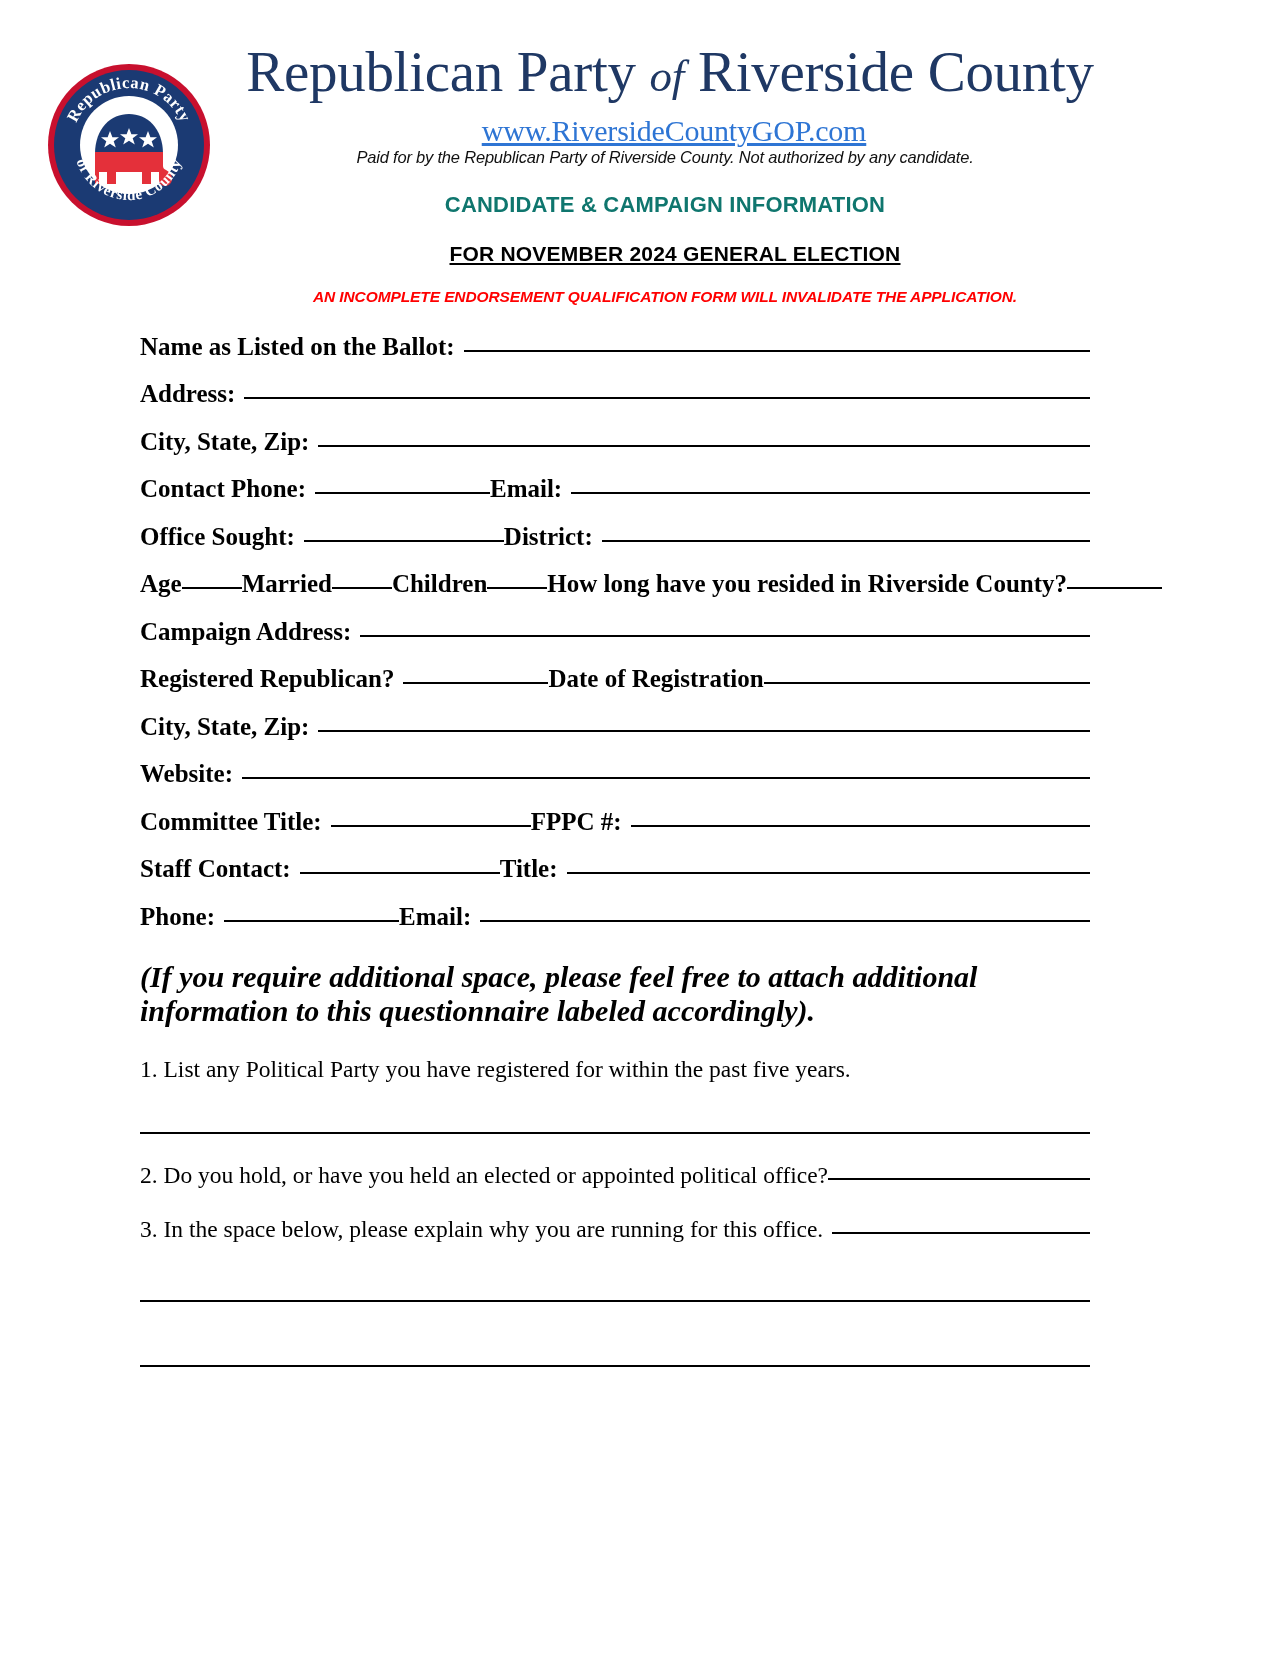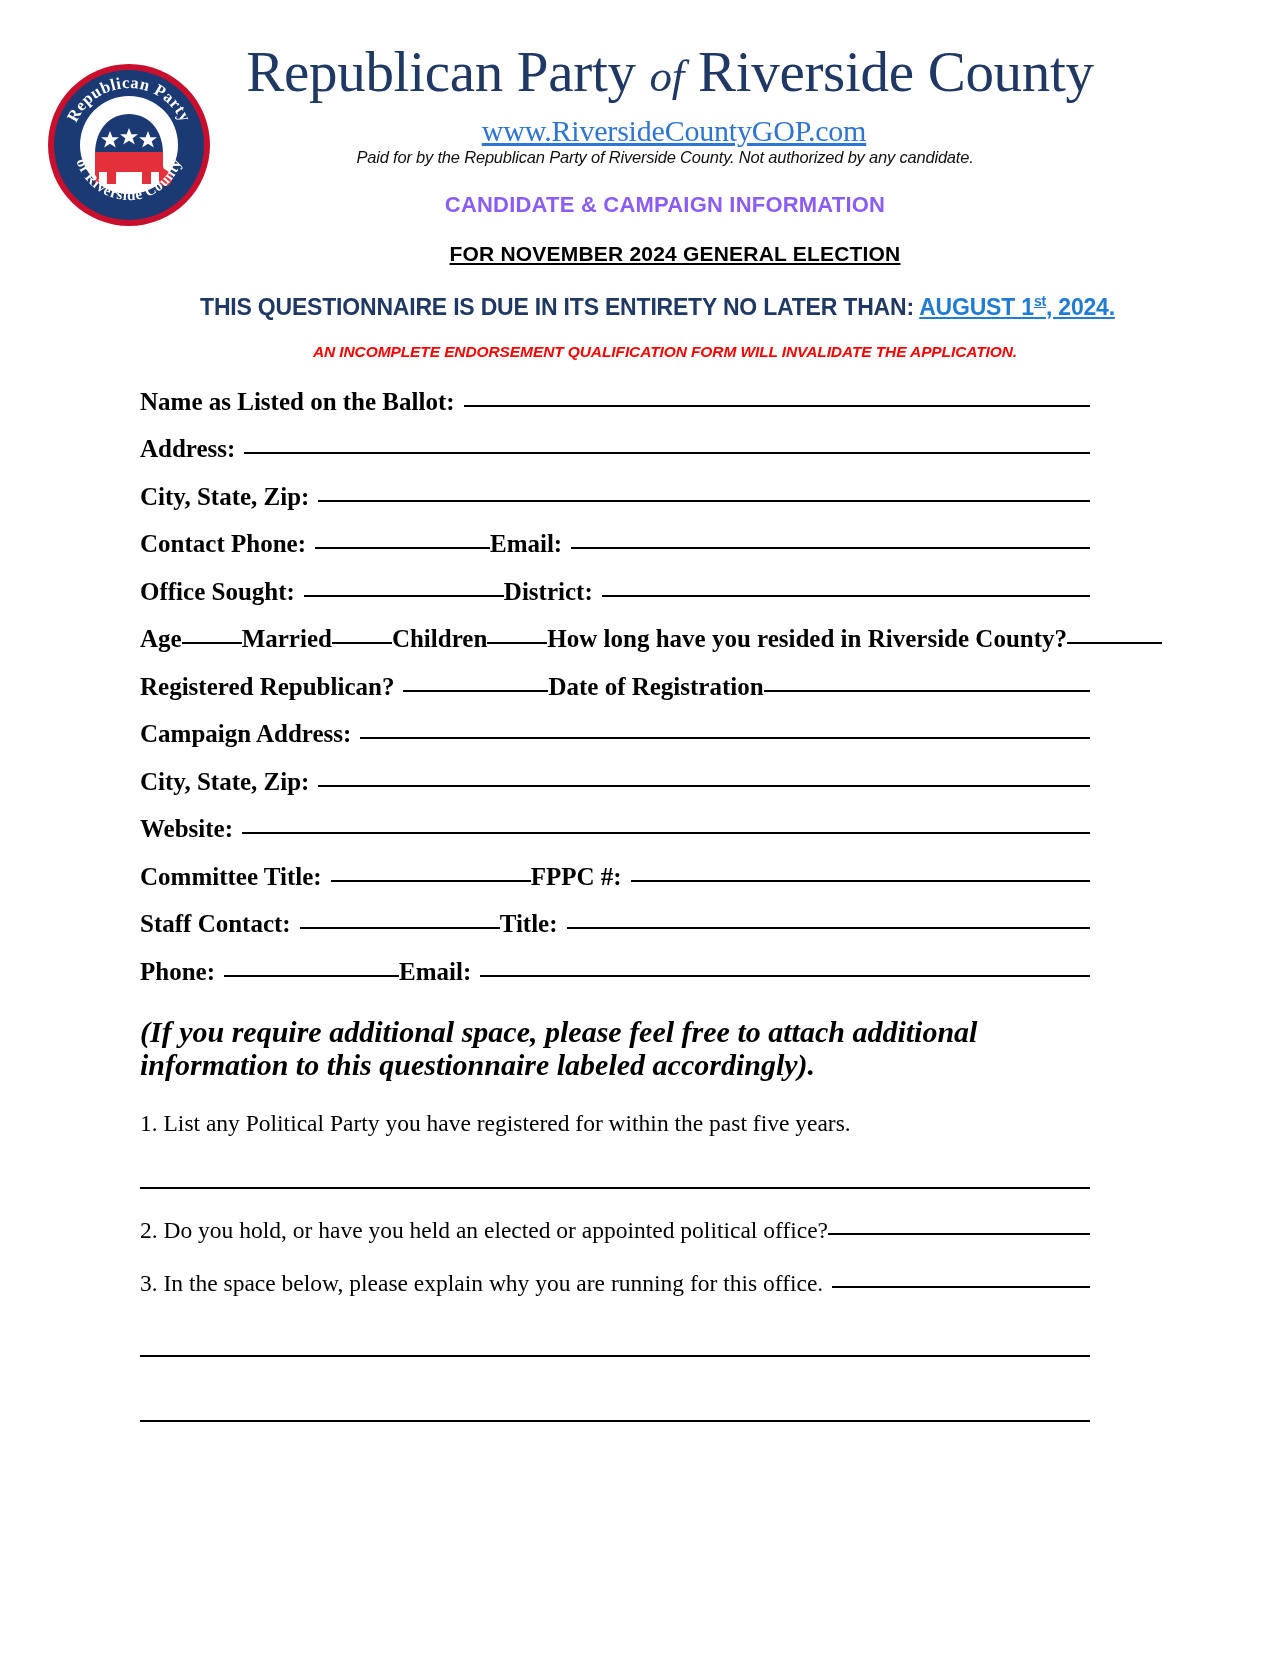--- a/index.html
+++ b/index.html
@@ -79,21 +79,21 @@
   }
 
   .hdr-blue {
     text-align: center;
     padding-left: 70px;
     padding-right: 20px;
     margin-top: 25px;
     font-family: "Liberation Sans", sans-serif;
     font-weight: bold;
     font-size: 22px;
-    color: #8b5cf6;
+    color: #0f766e;
     letter-spacing: 0.2px;
   }
 
   .hdr-black-ul {
     text-align: center;
     padding-left: 90px;
     padding-right: 20px;
     margin-top: 24px;
     font-family: "Liberation Sans", sans-serif;
     font-weight: bold;
@@ -251,24 +251,20 @@
     </div>
 
     <div class="site-url">www.RiversideCountyGOP.com</div>
 
     <div class="paid-for">Paid for by the Republican Party of Riverside County. Not authorized by any candidate.</div>
 
     <div class="hdr-blue">CANDIDATE &amp; CAMPAIGN INFORMATION</div>
 
     <div class="hdr-black-ul">FOR NOVEMBER 2024 GENERAL ELECTION</div>
 
-    <div class="hdr-due">
-      <span>THIS QUESTIONNAIRE IS DUE IN ITS ENTIRETY NO LATER THAN:</span>
-      <span class="due-date"><span>AUGUST 1</span><span class="sup">st</span><span>, 2024.</span></span>
-    </div>
 
     <div class="hdr-warn">AN INCOMPLETE ENDORSEMENT QUALIFICATION FORM WILL INVALIDATE THE APPLICATION.</div>
   </div>
 
   <div class="form-body">
 
     <div class="frow">
       <span class="flabel">Name as Listed on the Ballot:</span>
         <span class="sp"></span>
       <span class="fline"></span>
@@ -310,30 +306,30 @@
       <span class="flabel">Married</span>
       <span class="fline w-xs"></span>
       <span class="flabel">Children</span>
       <span class="fline w-xs"></span>
       <span class="flabel">How long have you resided in Riverside County?</span>
         <span class="sp"></span>
       <span class="fline w-end"></span>
     </div>
 
     <div class="frow">
+      <span class="flabel">Campaign Address:</span>
+        <span class="sp"></span>
+      <span class="fline"></span>
+    </div>
+
+    <div class="frow">
       <span class="flabel">Registered Republican?</span>
         <span class="sp"></span>
       <span class="fline w-reg"></span>
       <span class="flabel">Date of Registration</span>
-      <span class="fline"></span>
-    </div>
-
-    <div class="frow">
-      <span class="flabel">Campaign Address:</span>
-        <span class="sp"></span>
       <span class="fline"></span>
     </div>
 
     <div class="frow">
       <span class="flabel">City, State, Zip:</span>
         <span class="sp"></span>
       <span class="fline"></span>
     </div>
 
     <div class="frow">

